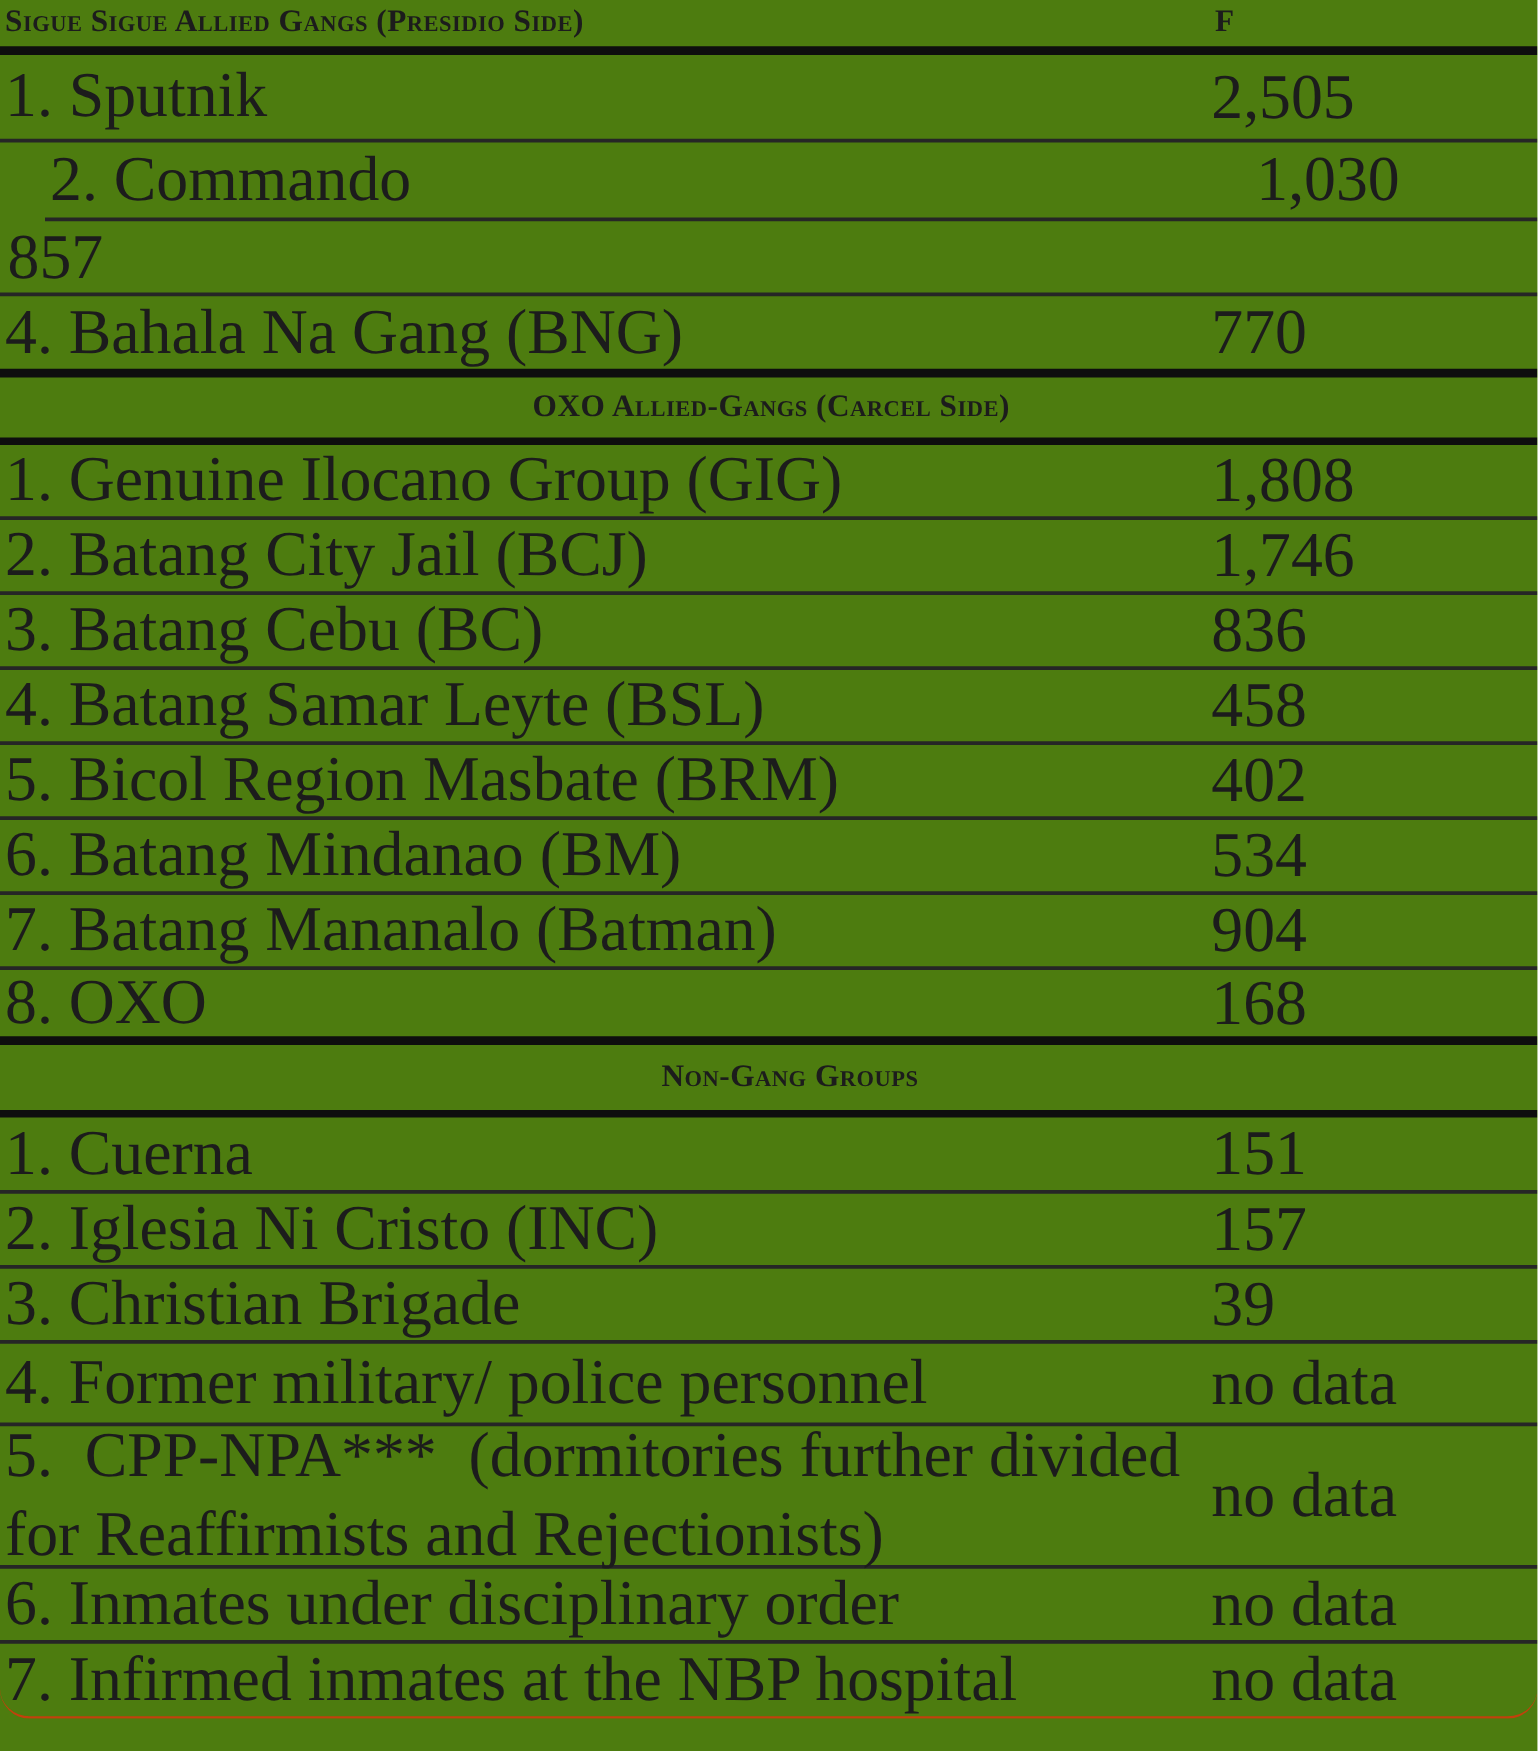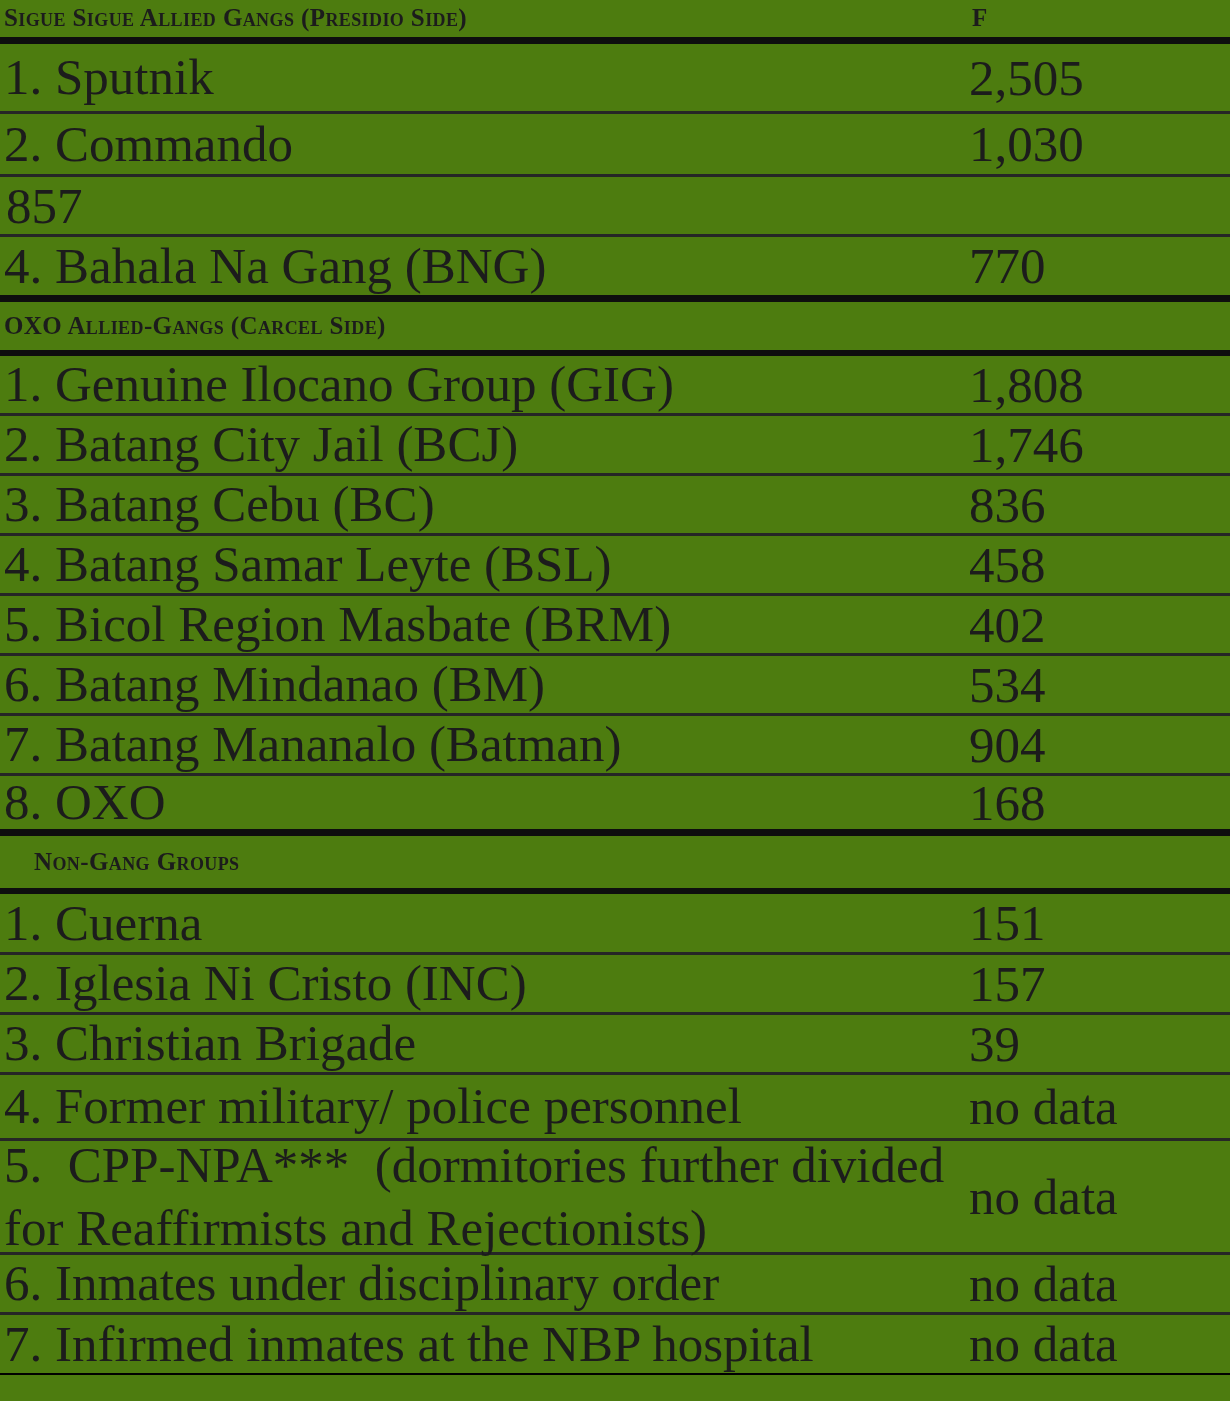--- a/index.html
+++ b/index.html
@@ -40,34 +40,35 @@
   .hdr-f { flex: 1; padding-left: 9px; }
   
   .row {
     align-items: center;
     font-size: 51px;
     border-bottom: 3px solid #262626;
   }
   .row .cell-value, .row .cell-label { display: flex; align-items: center; height: 100%; }
   .r60 { height: 60px; }
   .r61 { height: 61px; }
-  .r63 { height: 63px; }
+  .r63 { height: 63px; margin-left: 36px; }
   .r65 { height: 65px; }
   .r66 { height: 66px; }
   .r70 { height: 70px; }
   .r114 { height: 114px; }
   .b-thick { border-bottom: 7px solid #0e0e0e; }
-  .b-final { border-bottom: 2px solid #000000; }
+  .b-final { border-bottom: 2px solid #c2410c; border-radius: 24px; }
   
   .section-hdr {
     display: flex;
     align-items: center;
     height: 54px;
     border-bottom: 6px solid #0e0e0e;
     padding-left: 4px;
+    justify-content: center;
   }
   .section-hdr.h58 { height: 58px; padding-left: 34px; }
 </style>
 </head>
 <body>
 
 <div class="page">
 
   <div class="flexrow hdr-row">
     <div class="cell-label sc">Sigue Sigue Allied Gangs (Presidio Side)</div>

